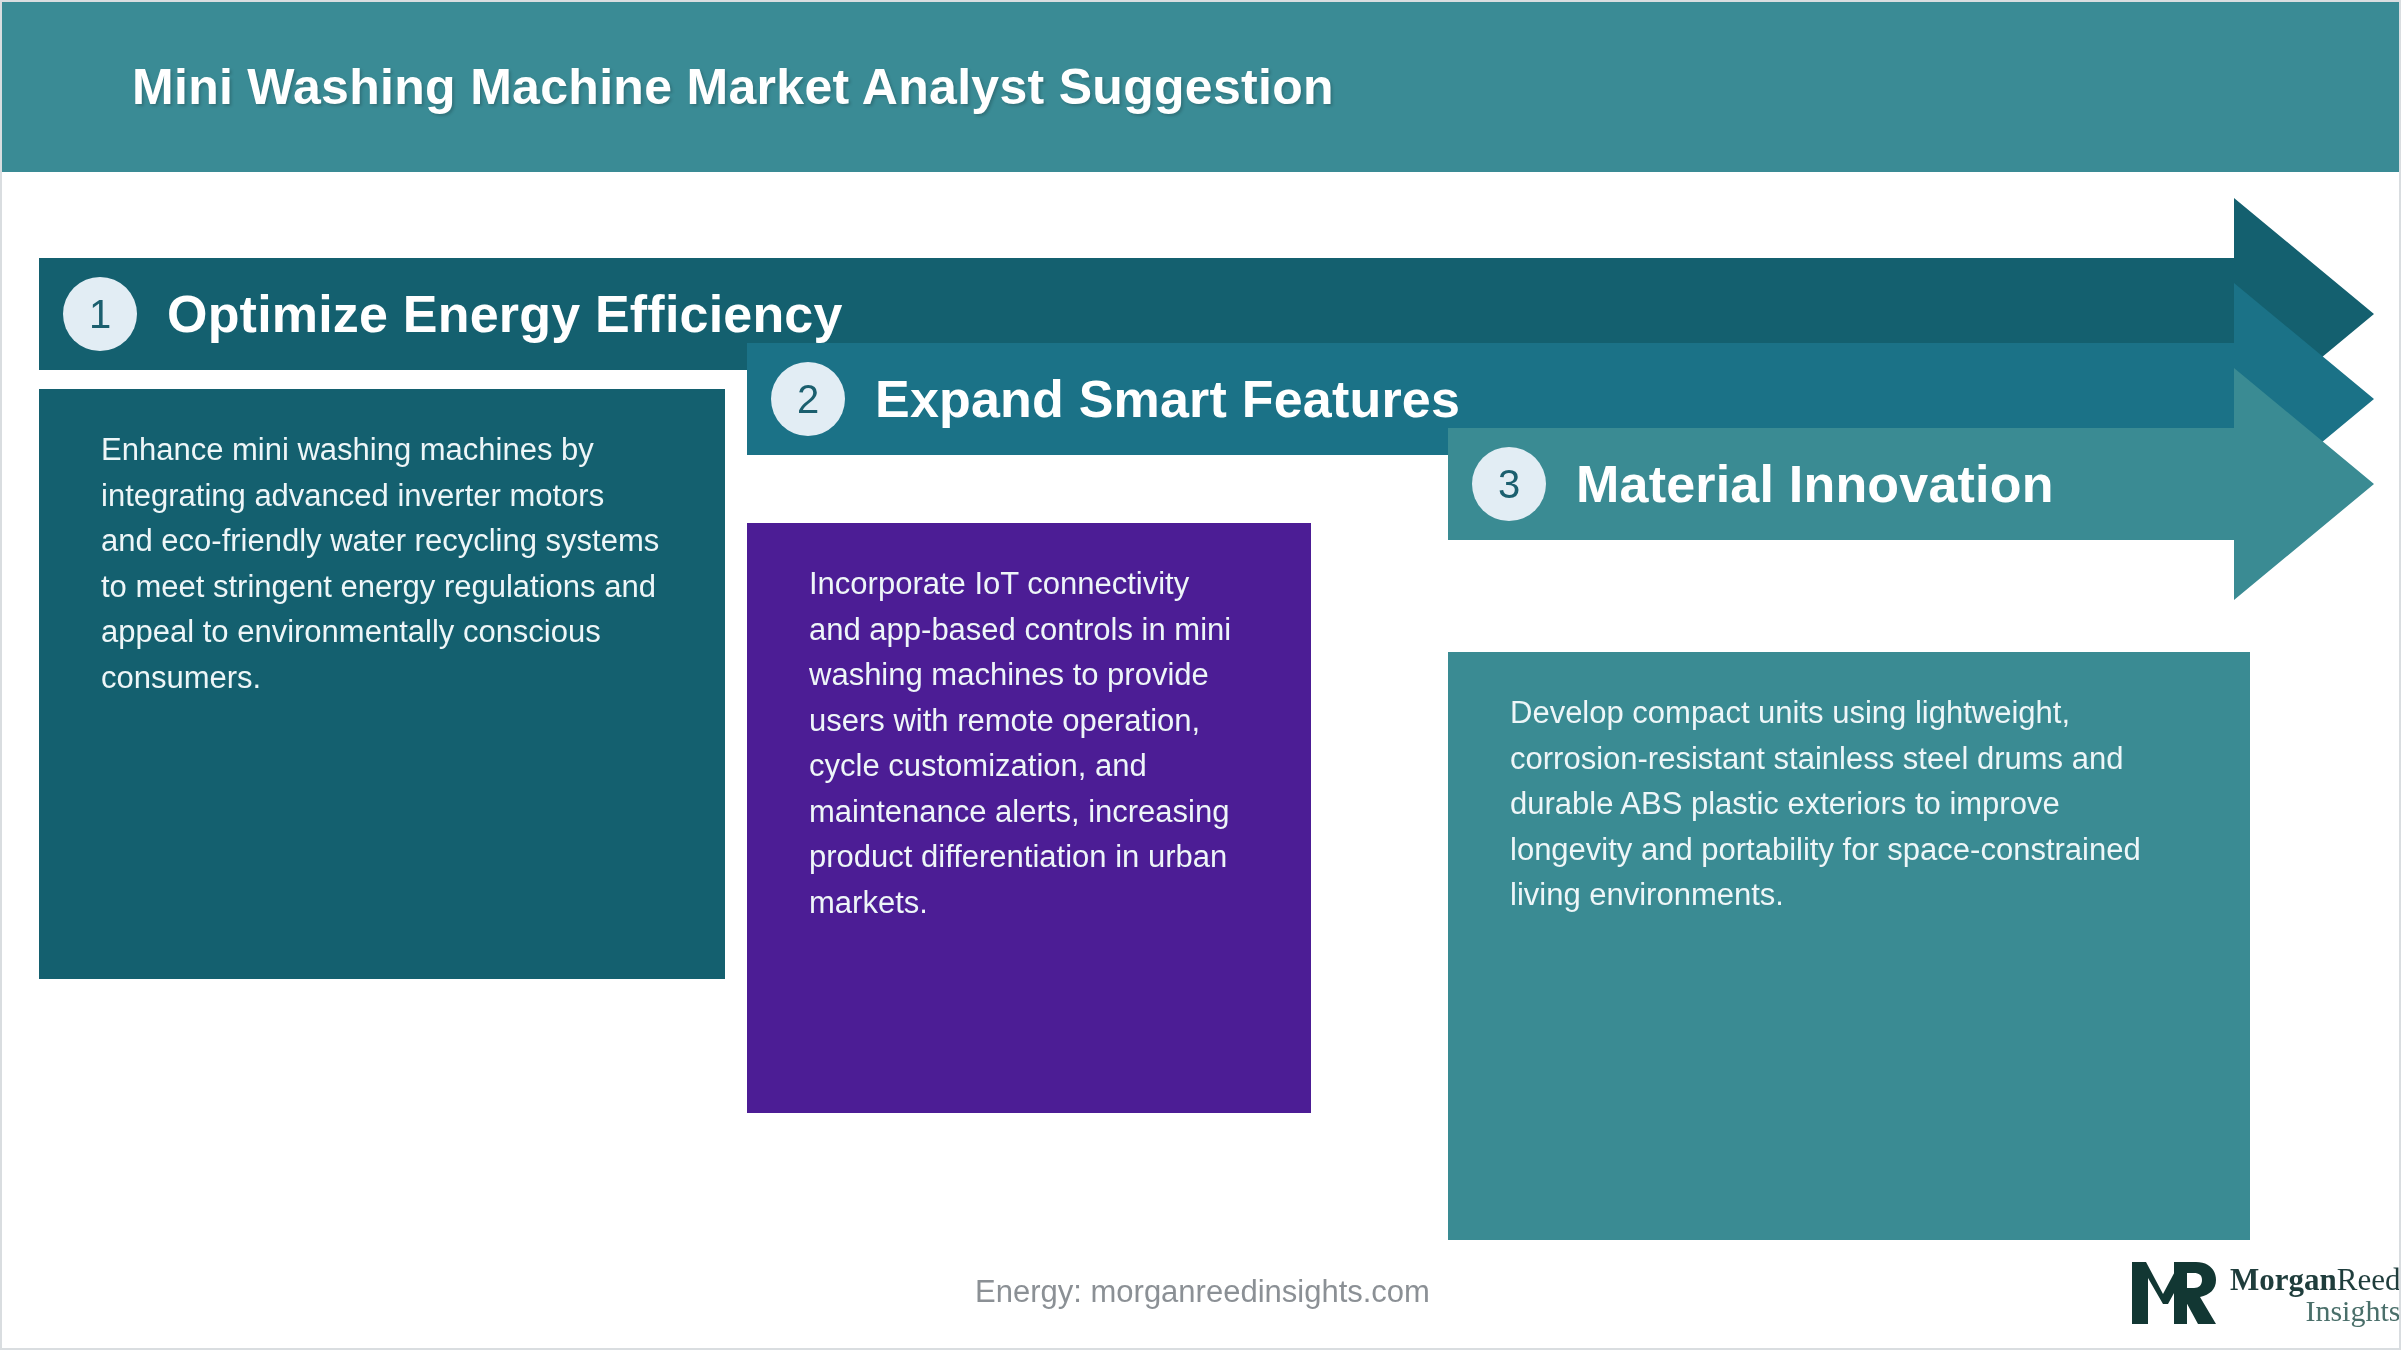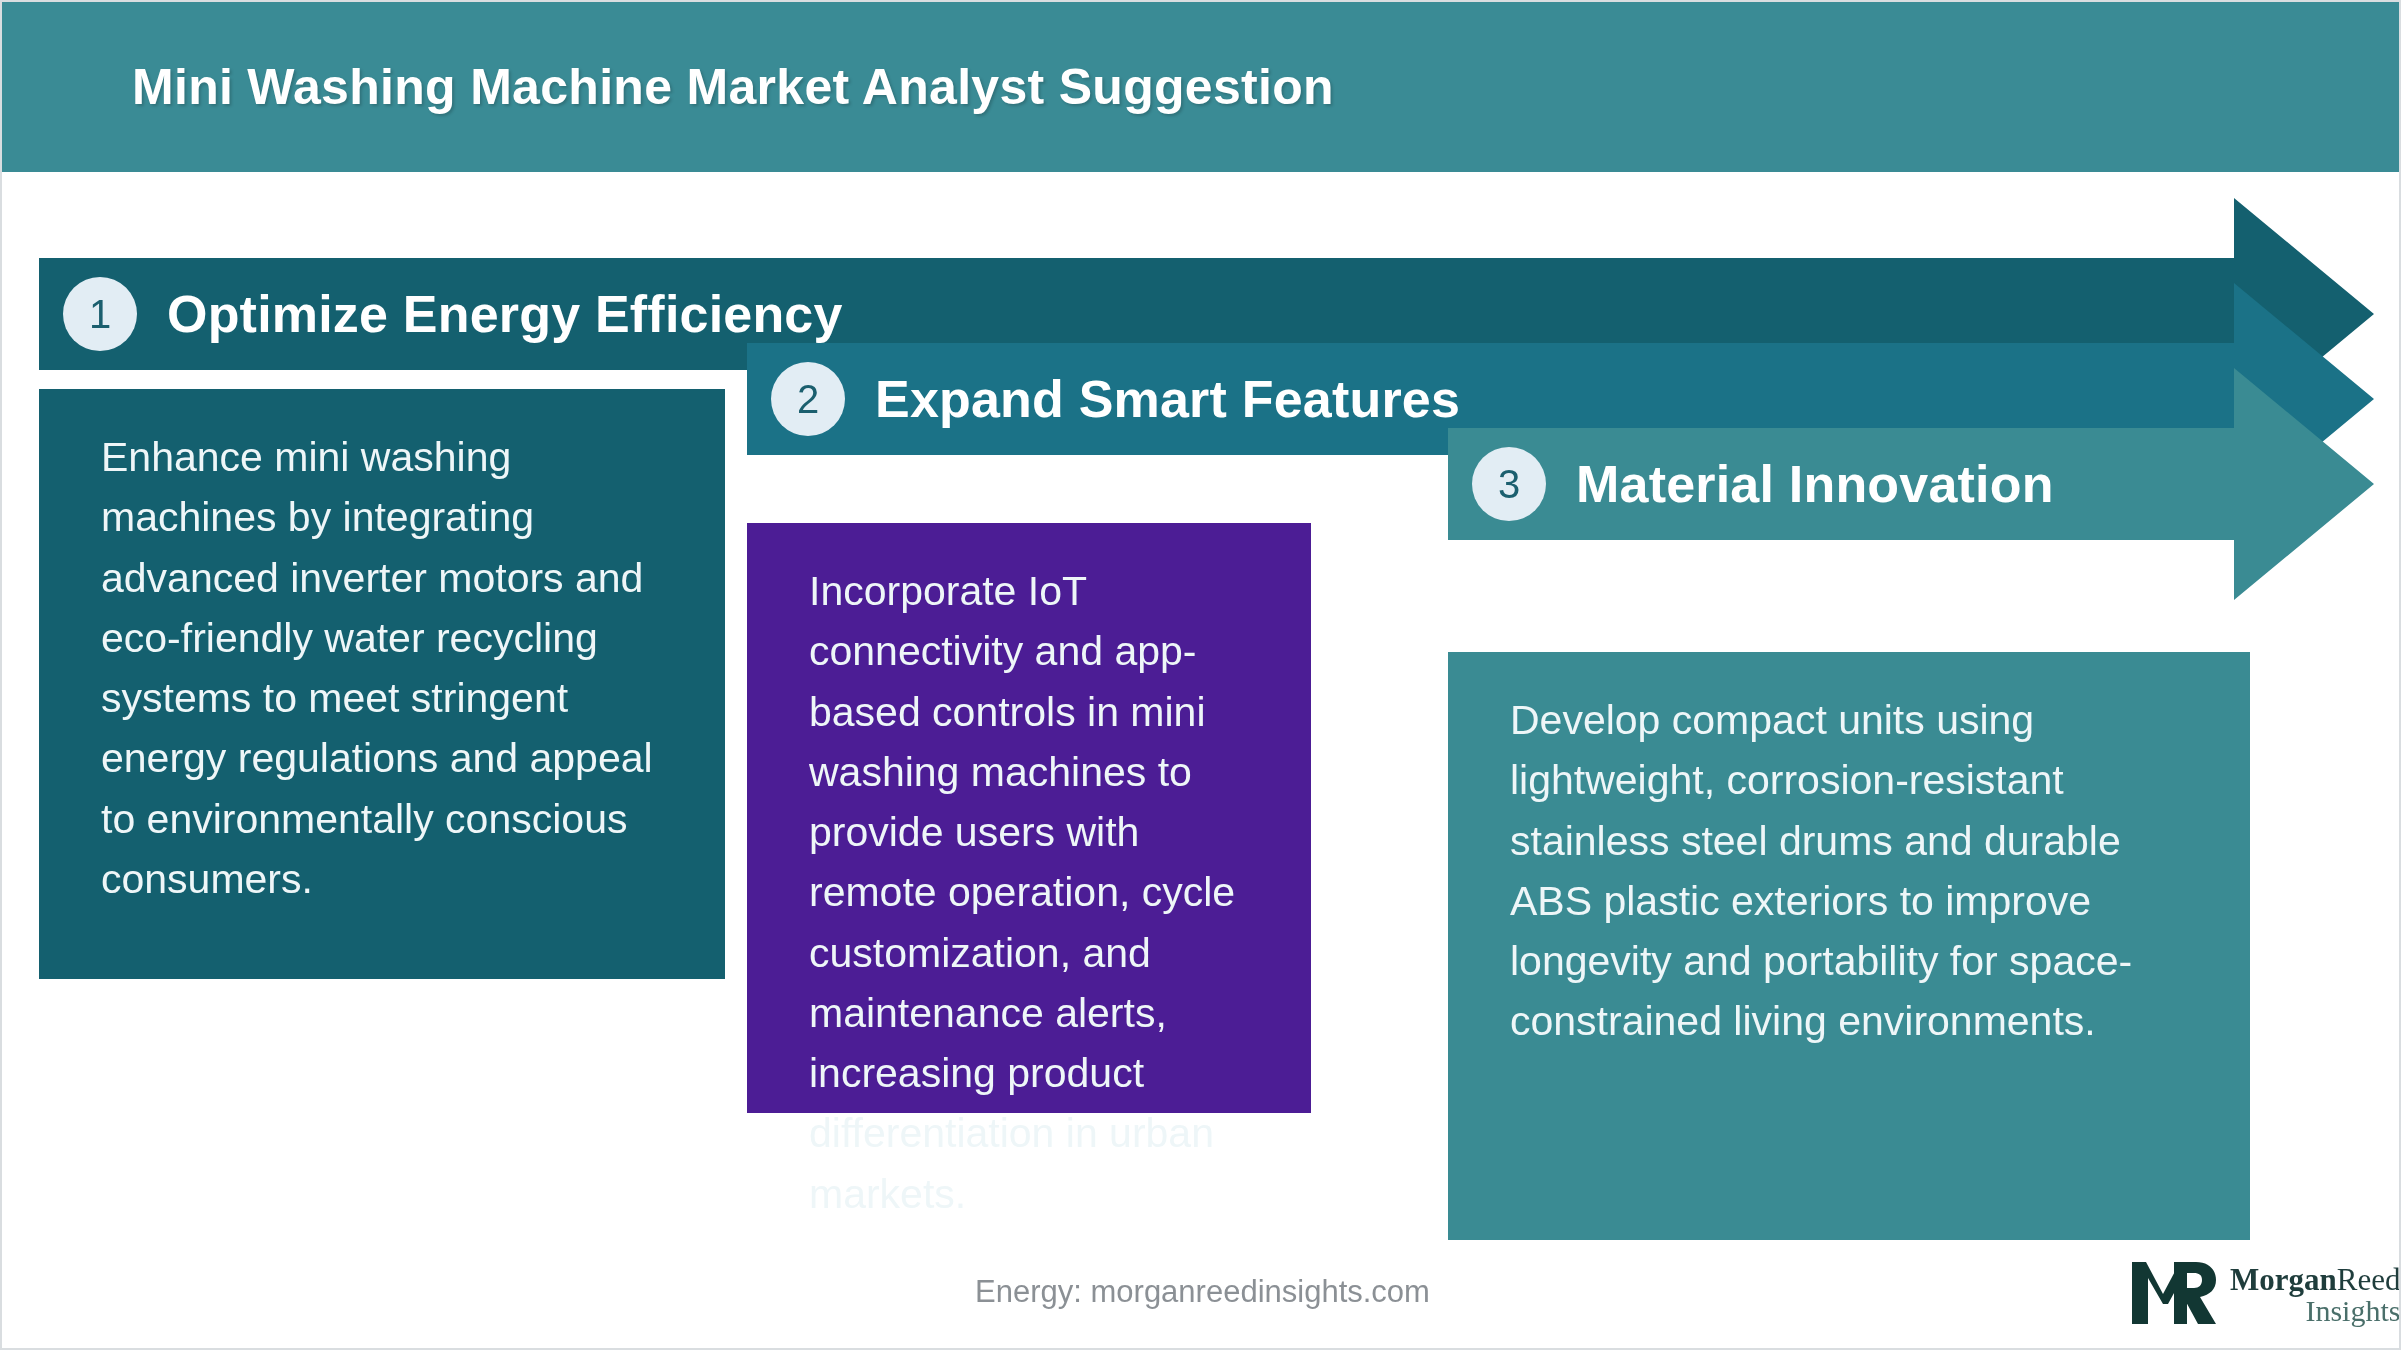--- a/index.html
+++ b/index.html
@@ -85,21 +85,21 @@
     letter-spacing: 0.2px;
   }
 
   
   .panel {
     position: absolute;
     box-sizing: border-box;
   }
   .panel-text {
     color: #eef6f8;
-    font-size: 41px;
+    font-size: 31px;
     line-height: 1.47;
     padding: 38px 63px 0 62px;
   }
 
   
   .source {
     position: absolute;
     left: 0;
     top: 1272px;
     width: 2401px;

